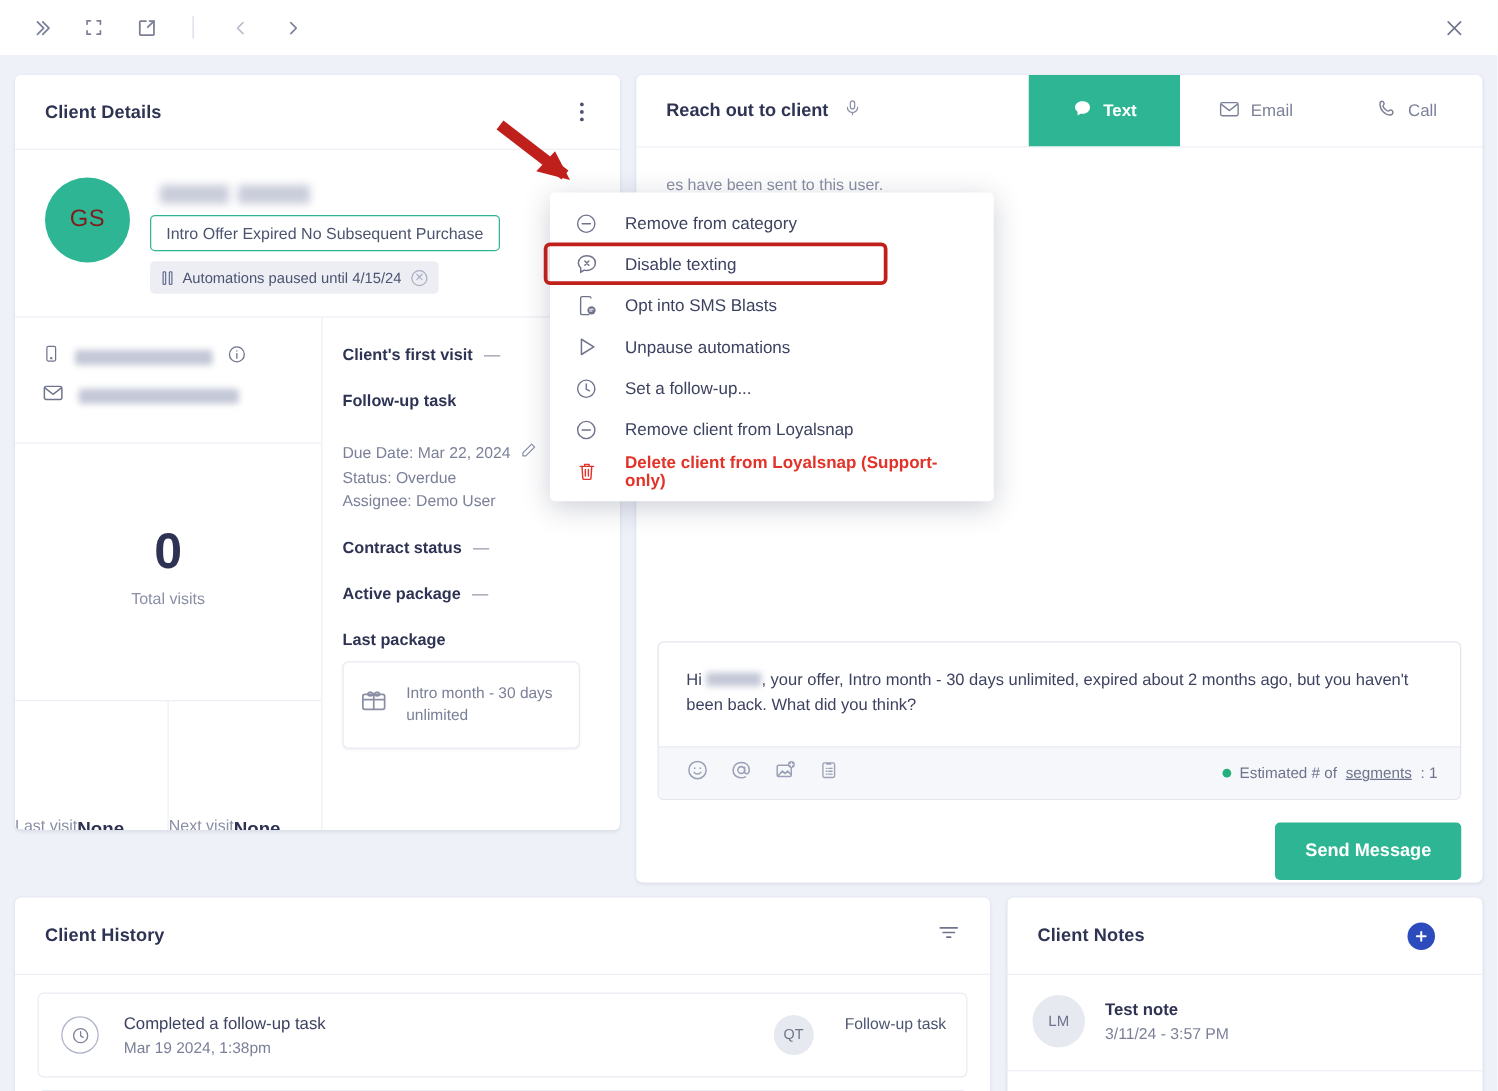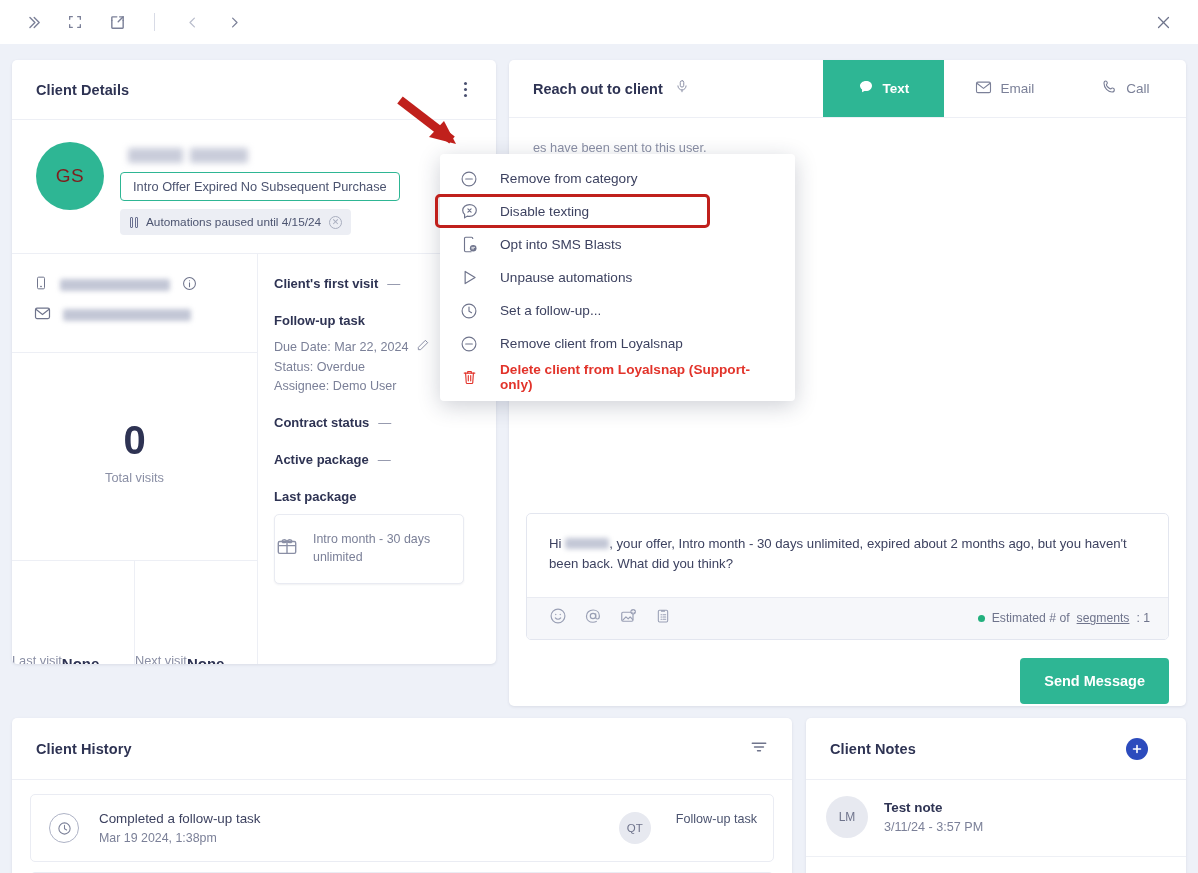--- a/index.html
+++ b/index.html
@@ -85,21 +85,21 @@
   .vc-val { font-size: 15px; font-weight: bold; color: #2e3353; margin-top: 6px; }
 
   .col-right { flex: 1; padding: 22px 18px 0 16px; }
   .fld { margin-bottom: 22px; }
   .fld-head { font-size: 13px; font-weight: bold; color: #2e3353; display: flex; align-items: center; gap: 9px; }
   .dash { color: #8a8fa5; font-weight: normal; }
   .fld-line { font-size: 12.6px; color: #7b8098; margin-top: 5px; display: flex; align-items: center; gap: 8px; }
   .pkg-card {
     margin-top: 10px; background: #fff; border: 1px solid #e9ebf2; border-radius: 5px;
     box-shadow: 0 1px 2px rgba(40,50,80,.07);
-    padding: 16px 0; display: flex; align-items: center; gap: 14px; width: 190px;
+    padding: 16px 12px; display: flex; align-items: center; gap: 14px; width: 190px;
   }
   .pkg-text { font-size: 12.4px; color: #7b8098; line-height: 1.45; }
 
   
   .reach-card { position: absolute; left: 509px; top: 16px; width: 677px; height: 646px; overflow: hidden; }
   .reach-head { height: 58px; display: flex; align-items: stretch; border-bottom: 1px solid #edeff5; }
   .reach-title { display: flex; align-items: center; gap: 12px; padding-left: 24px; flex: 1; }
   .reach-title b { font-size: 14.5px; color: #2e3353; }
   .tabs { display: flex; }
   .tab { width: 121px; display: flex; align-items: center; justify-content: center; gap: 9px;
@@ -299,21 +299,21 @@
             <div class="fld-head">
               <span>Client's first visit</span>
               <span class="dash">—</span>
             </div>
           </div>
 
           <div class="fld">
             <div class="fld-head">
                 <span>Follow-up task</span>
               </div>
-            <div class="fld-line" style="margin-top:10px">
+            <div class="fld-line" style="margin-top:25px">
               <span>Due Date: Mar 22, 2024</span>
               <span style="color:#8a8fa5">
                 <svg width="14" height="14" viewBox="0 0 24 24" fill="none" stroke="currentColor" stroke-width="1.7" stroke-linejoin="round">
                     <path d="M4 20h4L20 8l-4-4L4 16z"></path>
                   </svg>
               </span>
             </div>
             <div class="fld-line">Status: Overdue</div>
             <div class="fld-line">Assignee: Demo User</div>
           </div>

